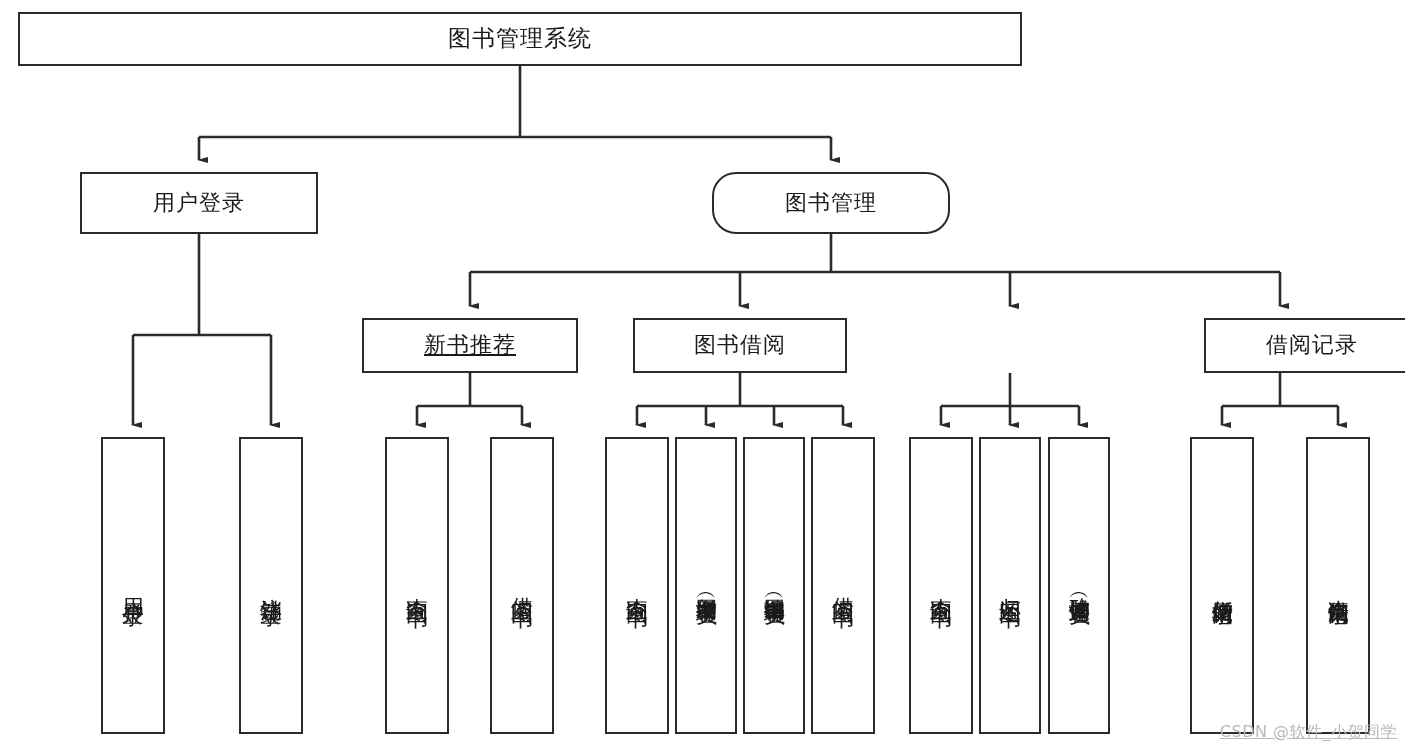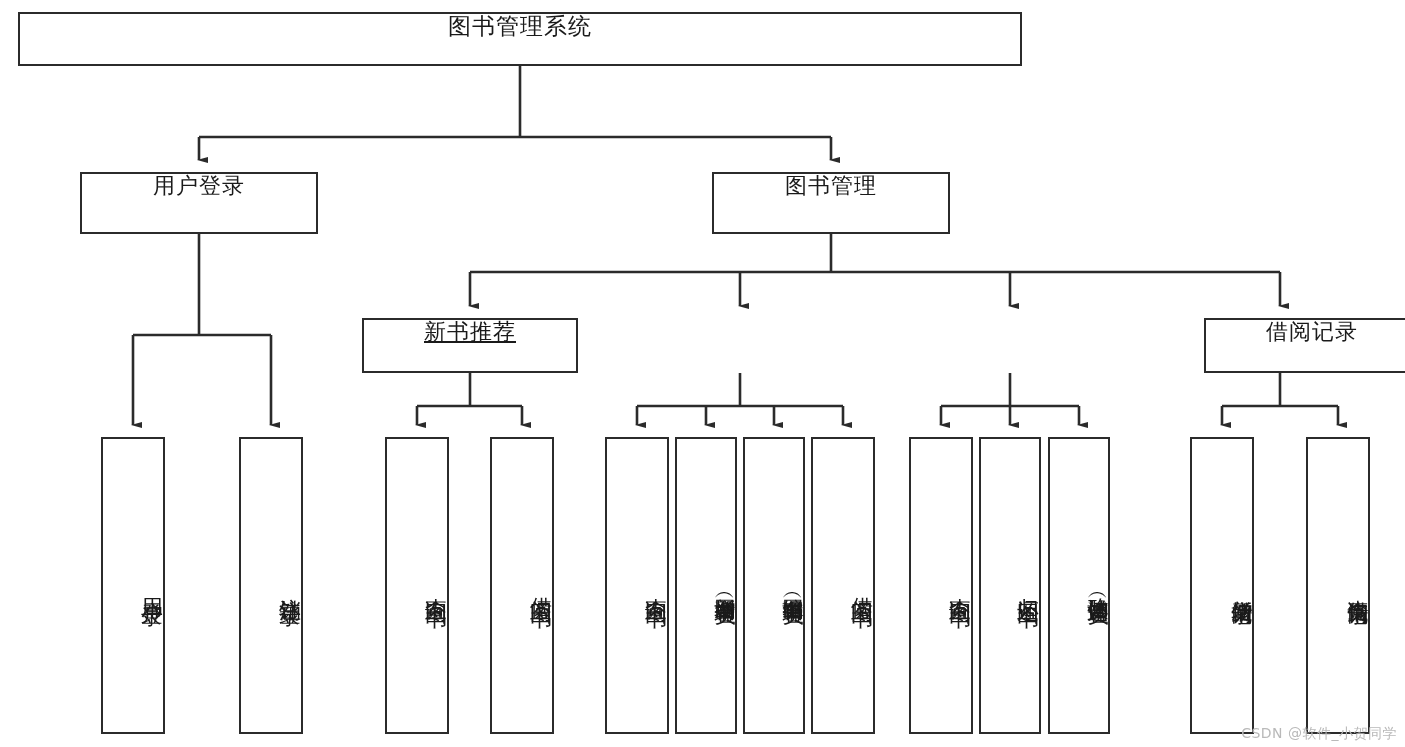--- a/index.html
+++ b/index.html
@@ -24,20 +24,21 @@
     width: 1405px;
     height: 747px;
     pointer-events: none;
   }
   .node {
     position: absolute;
     box-sizing: border-box;
     border: 2px solid #2b2b2b;
     background: #ffffff;
     display: flex;
+    align-items: center;
     justify-content: center;
     color: #1a1a1a;
   }
   .node.h {
     font-size: 22px;
     letter-spacing: 1px;
     line-height: 1.1;
   }
   .node.root {
     font-size: 23px;
@@ -52,24 +53,25 @@
   }
   .node.v .vtext {
     writing-mode: vertical-rl;
     text-orientation: upright;
     white-space: nowrap;
   }
   .watermark {
     position: absolute;
     right: 8px;
     bottom: 4px;
-    font-size: 14px;
+    font-size: 16px;
     color: #b9b9b9;
     letter-spacing: 0.5px;
     white-space: nowrap;
+    text-decoration: underline;
   }
 </style>
 </head>
 <body>
 
 <div id="canvas">
 
   <svg class="wires" viewBox="0 0 1405 747">
     <defs>
       <marker id="arrow" markerWidth="10" markerHeight="12" refX="3" refY="9" orient="auto" markerUnits="userSpaceOnUse">
@@ -120,26 +122,29 @@
     </g>
   </svg>
 
   <div class="node h root" style="left:18px; top:12px; width:1004px; height:54px;">
     <span>图书管理系统</span>
   </div>
 
   <div class="node h" style="left:80px; top:172px; width:238px; height:62px;">
     <span>用户登录</span>
   </div>
-  <div class="node h" style="left:712px; top:172px; width:238px; height:62px;">
+  <div class="node h" style="left:712px; top:172px; width:238px; height:62px;border-radius:24px;">
     <span>图书管理</span>
   </div>
 
   <div class="node h" style="left:362px; top:318px; width:216px; height:55px;text-decoration:underline;">
     <span>新书推荐</span>
+  </div>
+  <div class="node h" style="left:633px; top:318px; width:214px; height:55px;">
+    <span>图书借阅</span>
   </div>
   <div class="node h" style="left:1204px; top:318px; width:216px; height:55px;">
     <span>借阅记录</span>
   </div>
 
   <div class="node v" style="left:101px; top:437px; width:64px; height:297px;">
     <span class="vtext">用户登录</span>
   </div>
   <div class="node v" style="left:239px; top:437px; width:64px; height:297px;">
     <span class="vtext">注销登录</span>

